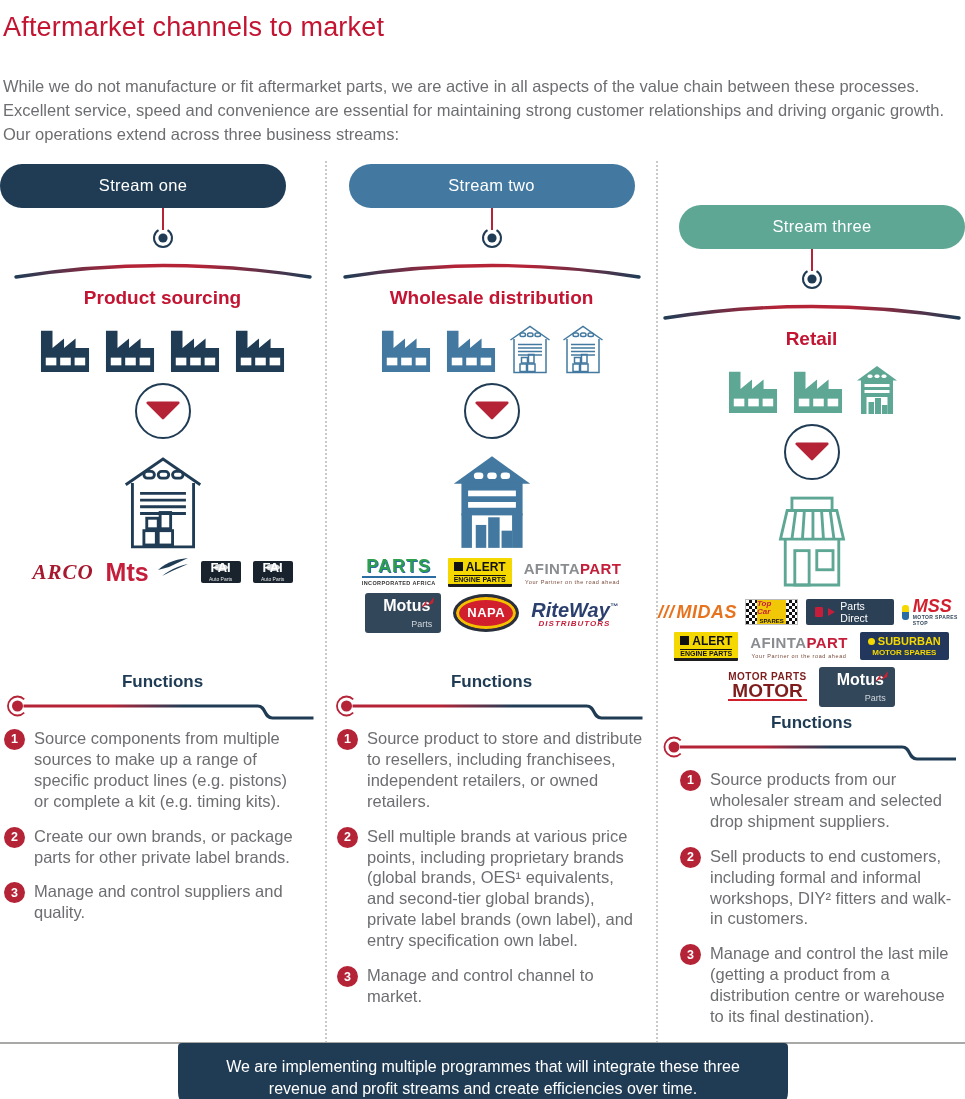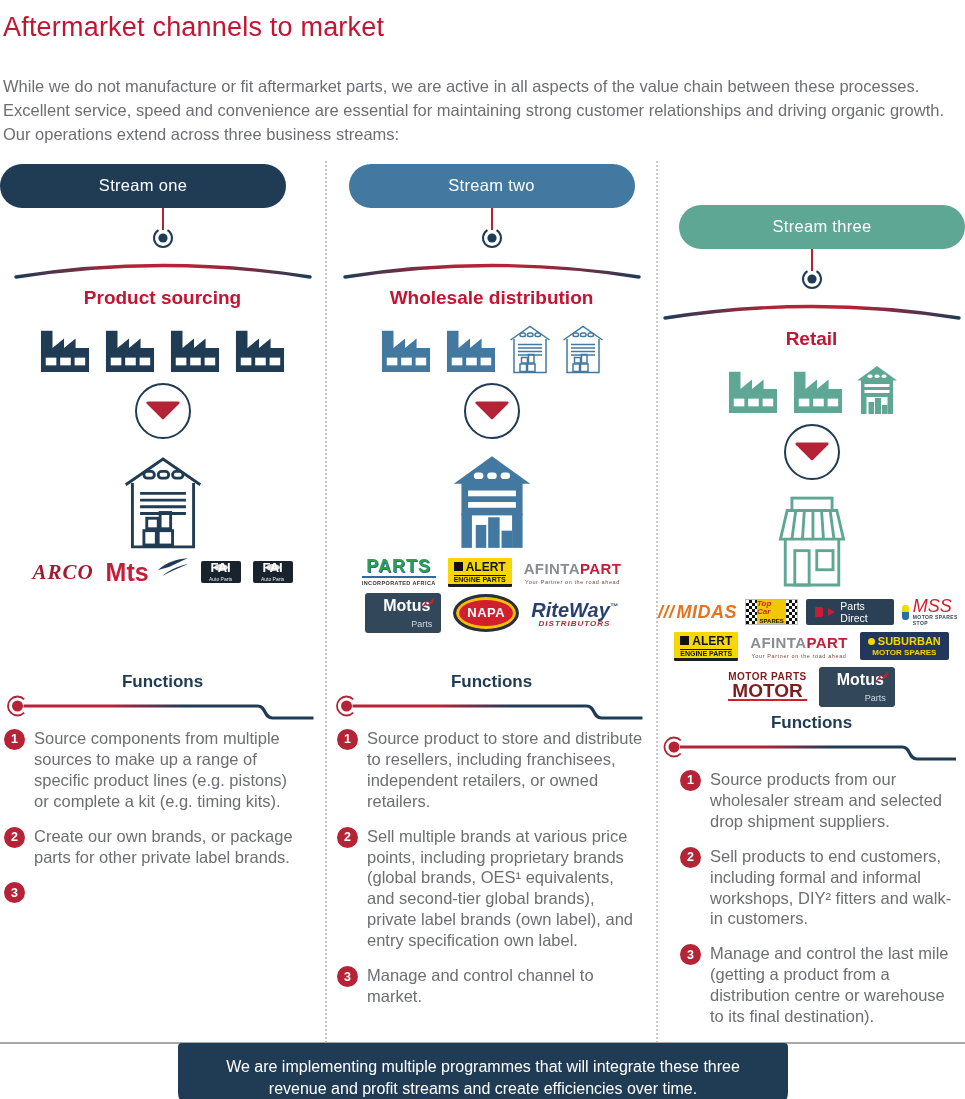--- a/index.html
+++ b/index.html
@@ -98,21 +98,21 @@
   .tc-name { color:#c41e3a; font-style:italic; font-weight:bold; font-size:8px; line-height:8px; }
   .tc-sub { color:#111; font-size:6px; font-weight:bold; }
 
   .partsdirect { background:#2b3f55; color:#fff; height:26px; display:flex; align-items:center; gap:5px;
                  padding:0 9px; border-radius:2px; font-size:10.5px; }
   .pd-box { width:10px; height:10px; background:#c41e3a; border-radius:1px; }
   .pd-flag { width:0; height:0; border-left:7px solid #c41e3a; border-top:4px solid transparent; border-bottom:4px solid transparent; }
 
   .mss { display:flex; align-items:center; gap:4px; }
   .mss-guy { width:8px; height:15px; border-radius:3px; background:linear-gradient(#f5d800 45%, #2b6ca3 45%); }
-  .mss-name { color:#d21f2e; font-style:italic; font-weight:normal; font-size:18px; line-height:15px; }
+  .mss-name { color:#d21f2e; font-style:italic; font-weight:bold; font-size:18px; line-height:15px; }
   .mss-sub { font-size:5px; color:#33475a; font-weight:bold; letter-spacing:0.4px; }
 
   .suburban { background:#23375c; color:#f5d800; padding:3px 8px; text-align:center; border-radius:2px; }
   .sub-name { font-weight:bold; font-size:11px; display:flex; align-items:center; gap:3px; justify-content:center; }
   .sub-gear { width:7px; height:7px; border-radius:50%; background:#f5d800; display:inline-block; }
   .sub-sub { font-weight:bold; font-size:8px; margin-top:1px; }
 
   .mpd { text-align:center; color:#7f1d1d; font-weight:bold; }
   .mpd-top { font-size:10px; letter-spacing:0.5px; line-height:10px; }
   .mpd-name { font-size:19px; line-height:17px; border-bottom:2px solid #d21f2e; }
@@ -282,20 +282,21 @@
         <div class="fn-item">
           <span class="num">1</span>
           <p class="fn-text">Source components from multiple sources to make up a range of specific product lines (e.g. pistons) or complete a kit (e.g. timing kits).</p>
         </div>
         <div class="fn-item">
           <span class="num">2</span>
           <p class="fn-text">Create our own brands, or package parts for other private label brands.</p>
         </div>
         <div class="fn-item">
           <span class="num">3</span>
+          <p class="fn-text">Manage and control suppliers and quality.</p>
         </div>
       </div>
     </div>
 
     <div class="stream stream-2">
       <div class="pill">Stream two</div>
       <svg class="connector" width="40" height="46" viewBox="0 0 40 46">
         <line x1="20" y1="0" x2="20" y2="22" stroke="#b52337" stroke-width="2"></line>
         <circle cx="20" cy="30" r="4.6" fill="#203c55"></circle>
         <path d="M24.5 22.2 A9 9 0 1 1 15.5 22.2" fill="none" stroke="#203c55" stroke-width="2"></path>

